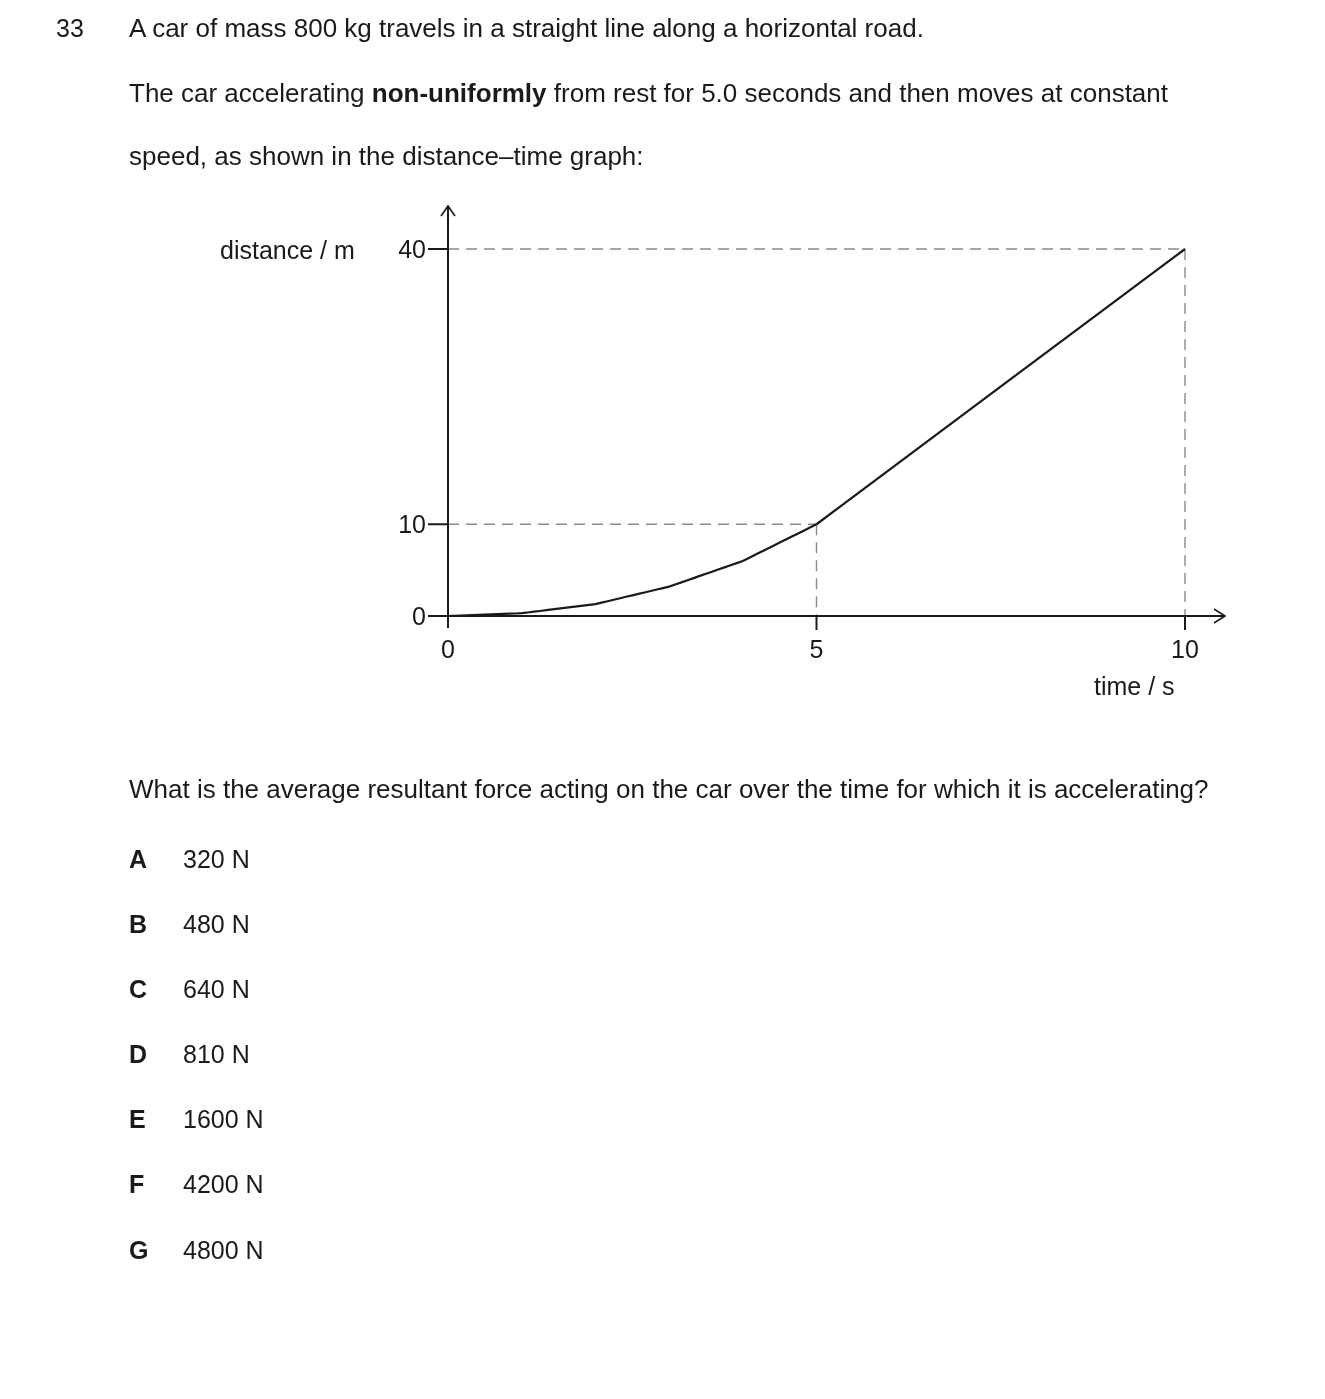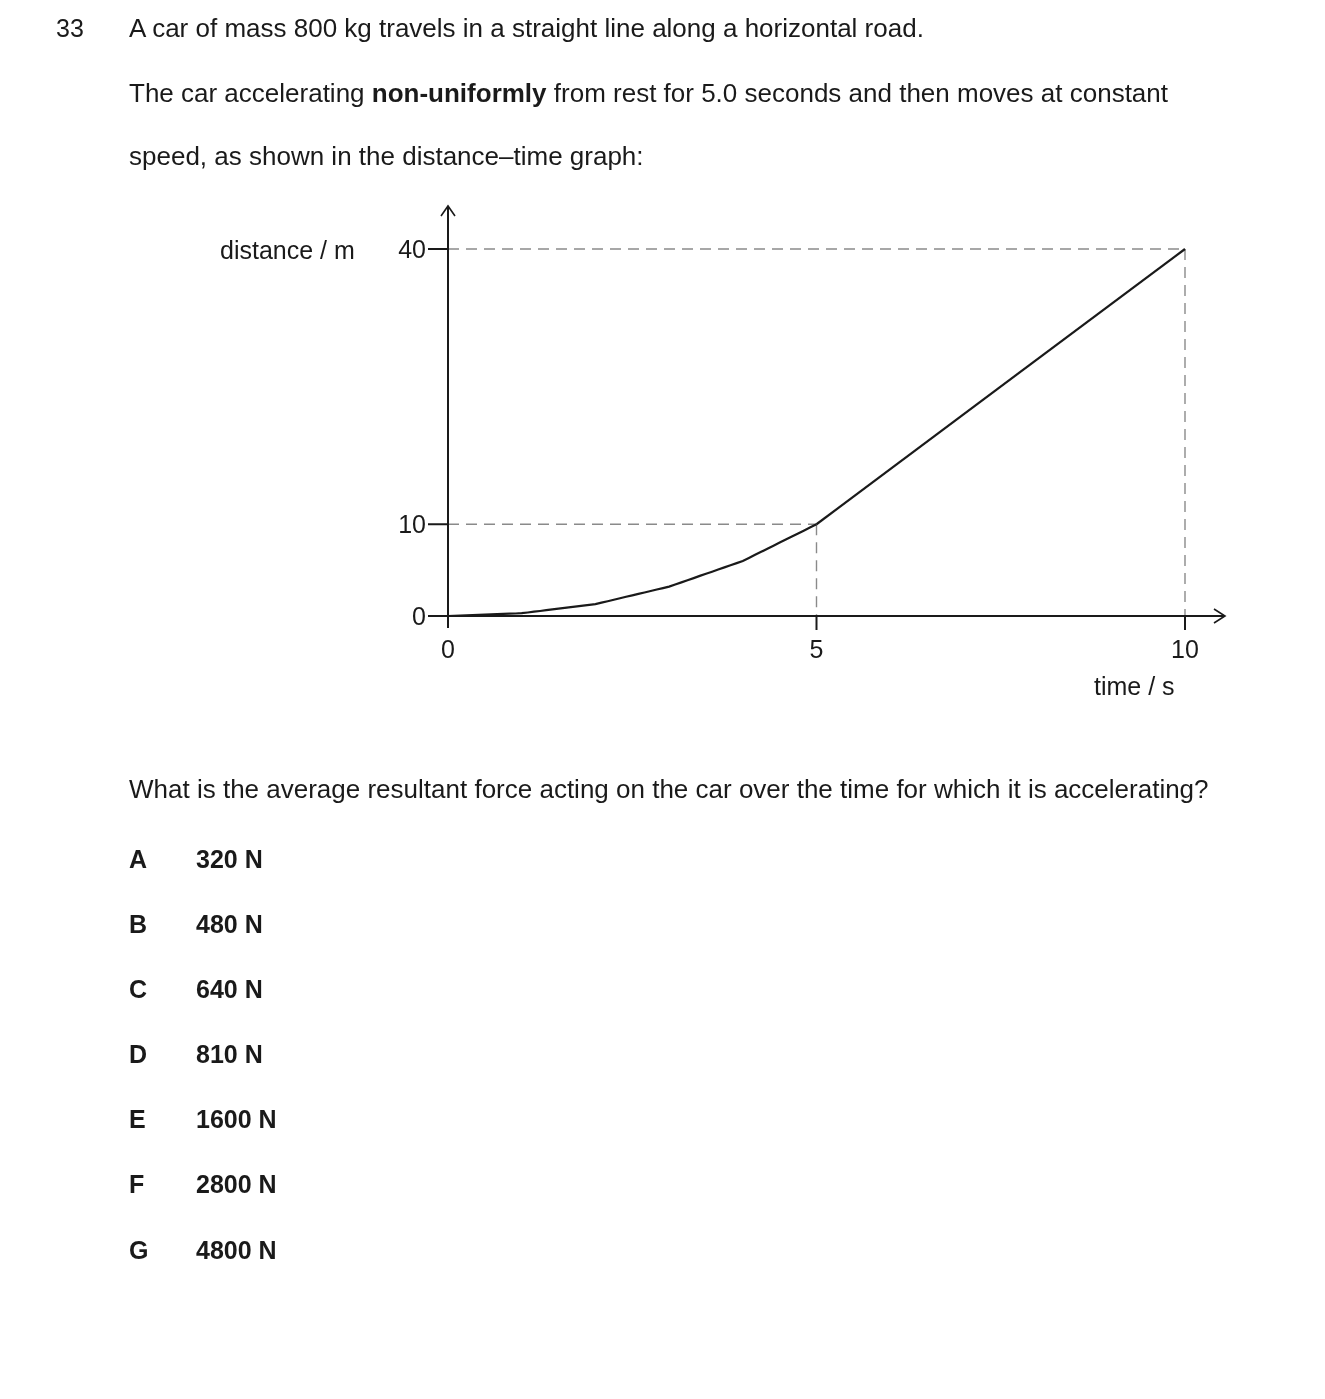--- a/index.html
+++ b/index.html
@@ -3,21 +3,21 @@
 <meta charset="utf-8">
 <style>
   html,body{margin:0;padding:0;background:#fff;}
   body{width:1325px;height:1399px;position:relative;font-family:"Liberation Sans",sans-serif;color:#1a1a1a;overflow:hidden;}
   .qnum{position:absolute;left:56px;top:14px;font-size:25px;font-weight:normal;}
   .txt{position:absolute;left:129px;font-size:26px;line-height:33px;}
   .bold{font-weight:bold;}
   svg{position:absolute;left:0;top:0;}
   .opt{position:absolute;left:129px;font-size:25px;}
   .opt .letter{position:absolute;left:0;font-weight:bold;}
-  .opt .val{position:absolute;left:67px;white-space:nowrap;font-weight:bold;}
+  .opt .val{position:absolute;left:54px;white-space:nowrap;}
   .axlbl{font-family:"Liberation Sans",sans-serif;font-size:25px;fill:#1a1a1a;}
 </style>
 </head>
 <body>
 
 <div class="qnum">33</div>
 <div class="txt" style="top:12px;">A car of mass 800 kg travels in a straight line along a horizontal road.</div>
 <div class="txt" style="top:77px;"><span>The car accelerating </span><span class="bold">non-uniformly</span><span> from rest for 5.0 seconds and then moves at constant</span></div>
 <div class="txt" style="top:110px;margin-top:30px;">speed, as shown in the distance–time graph:</div>
 
@@ -71,19 +71,19 @@
     <div class="opt" style="top: 1040px;">
       <span class="letter">D</span>
       <span class="val">810 N</span>
     </div>
     <div class="opt" style="top: 1105px;">
       <span class="letter">E</span>
       <span class="val">1600 N</span>
     </div>
     <div class="opt" style="top: 1170px;">
       <span class="letter">F</span>
-      <span class="val">2800 N</span>
+      <span class="val">4200 N</span>
     </div>
     <div class="opt" style="top: 1236px;">
       <span class="letter">G</span>
       <span class="val">4800 N</span>
     </div>
   </div>
 
 </body></html>

